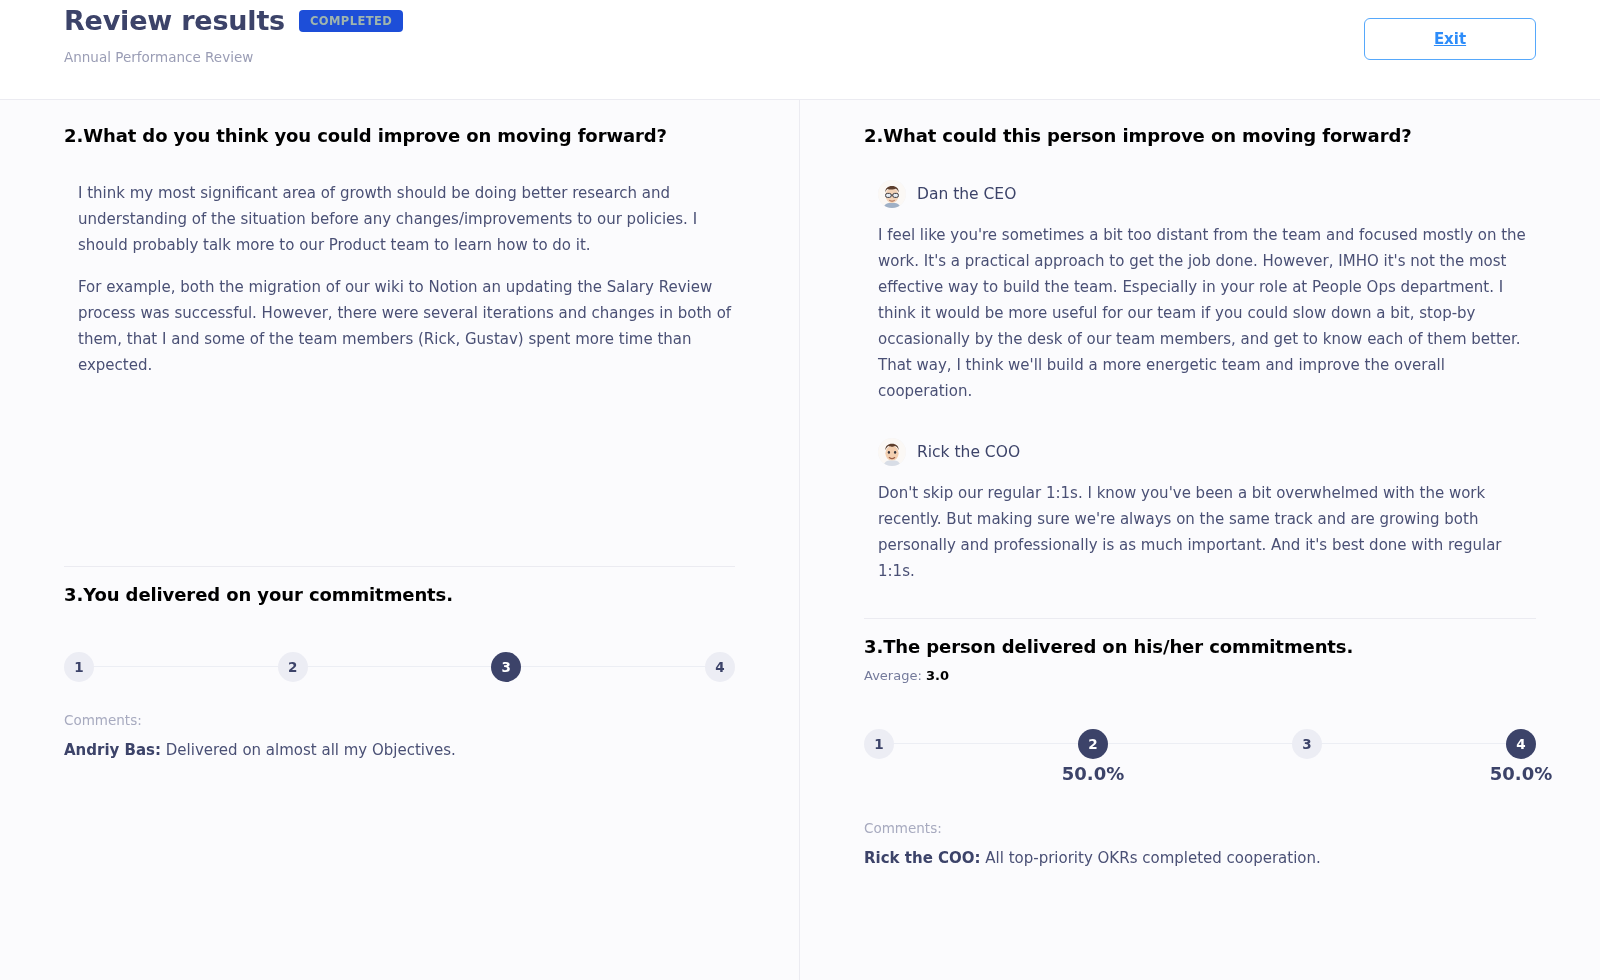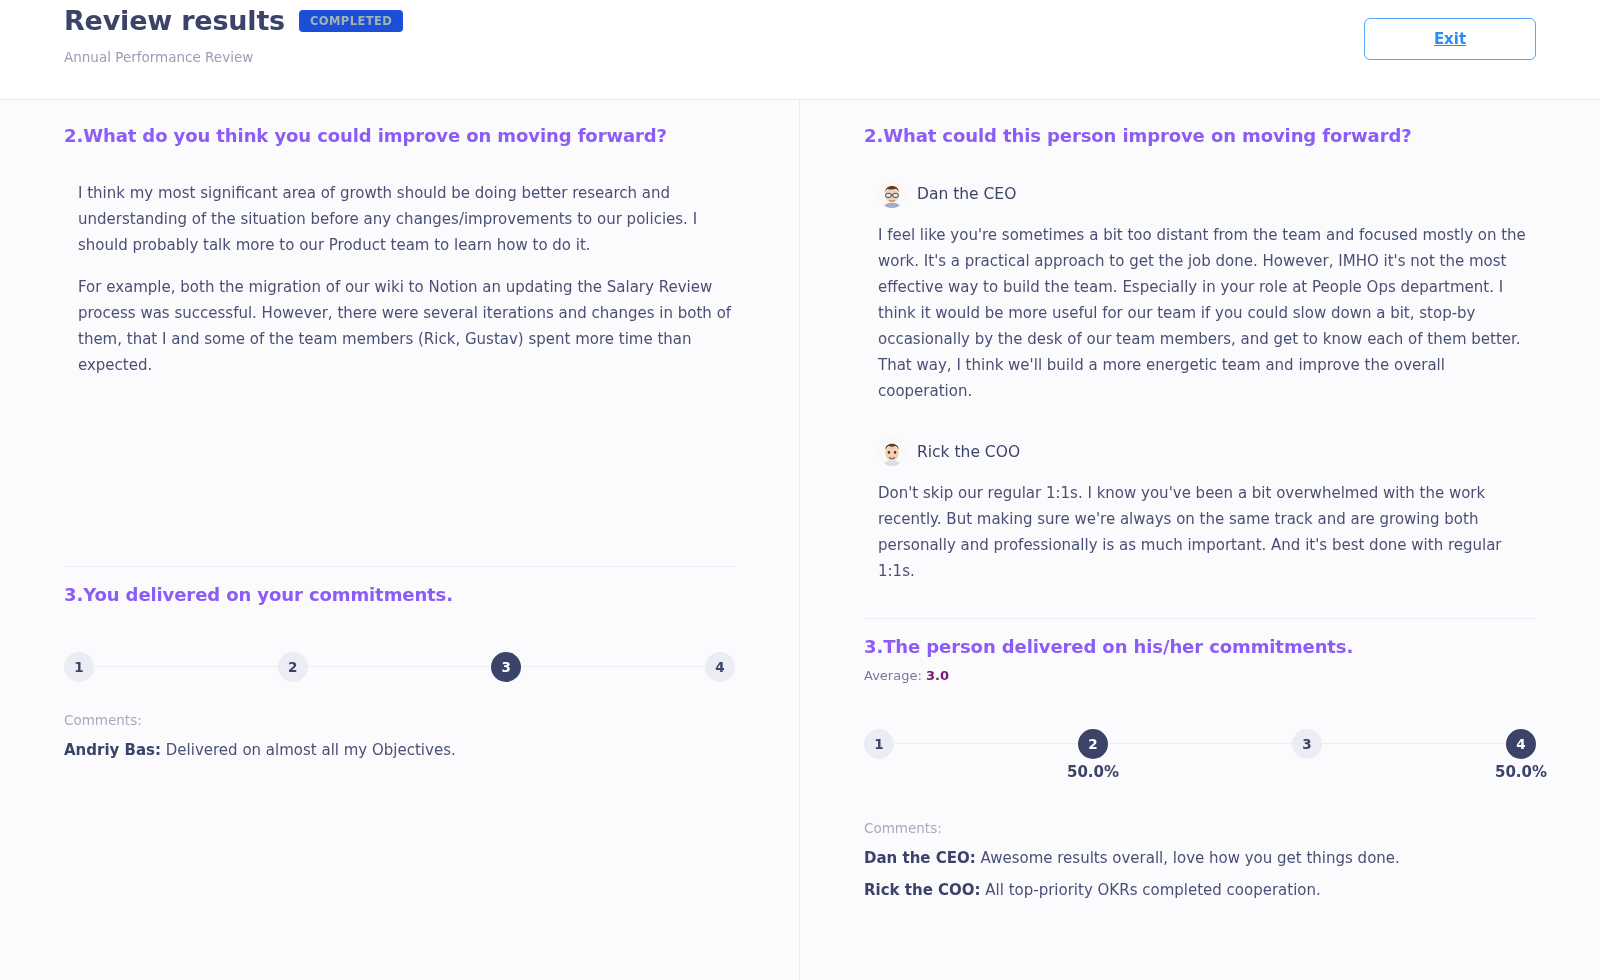--- a/index.html
+++ b/index.html
@@ -95,31 +95,31 @@
     padding: 0 64px;
   }
   .col.left { border-right: 1px solid #ebebf1; }
 
   .q-block { padding-top: 24px; }
   .q-block.second { padding-top: 16px; }
 
   .q-title {
     font-size: 18px;
     font-weight: 700;
-    color: #8b5cf6;
+    color: #000000;
     line-height: 24px;
     letter-spacing: -0.1px;
   }
   .q-average {
     margin-top: 9px;
     font-size: 13px;
     color: #747a9b;
     line-height: 16px;
   }
-  .q-average b { color: #701a75; font-weight: 700; }
+  .q-average b { color: #000000; font-weight: 700; }
 
   
   .answer { padding-left: 14px; margin-top: 32px; }
   .answer.follow { margin-top: 34px; }
 
   .answer-head {
     display: flex;
     align-items: center;
     gap: 11px;
     margin-bottom: 14px;
@@ -189,21 +189,21 @@
     color: #3c4369;
     cursor: pointer;
   }
   .dot.selected {
     background: #3c4369;
     color: #ffffff;
   }
   .dot-pct {
     position: absolute;
     top: 34px;
-    font-size: 15px;
+    font-size: 18px;
     font-weight: 600;
     color: #3c4369;
     white-space: nowrap;
   }
 
   
   .comments-label {
     font-size: 13.5px;
     color: #a7aabf;
     line-height: 18px;
@@ -363,22 +363,19 @@
             <div class="dot-col">
               <div class="dot selected">4</div>
               <div class="dot-pct">50.0%</div>
             </div>
           </div>
         </div>
 
         <div class="comments-label right">Comments:</div>
 
         <div class="comment">
-          <b class="inline">Dan the CEO:</b><span class="inline"> Awesome results overall, love how you get things done.</span>
-        </div>
-        <div class="comment">
           <b class="inline">Rick the COO:</b><span class="inline"> All top-priority OKRs completed cooperation.</span>
         </div>
       </div>
     </div>
 
   </div>
 </div>
 
 </body></html>

